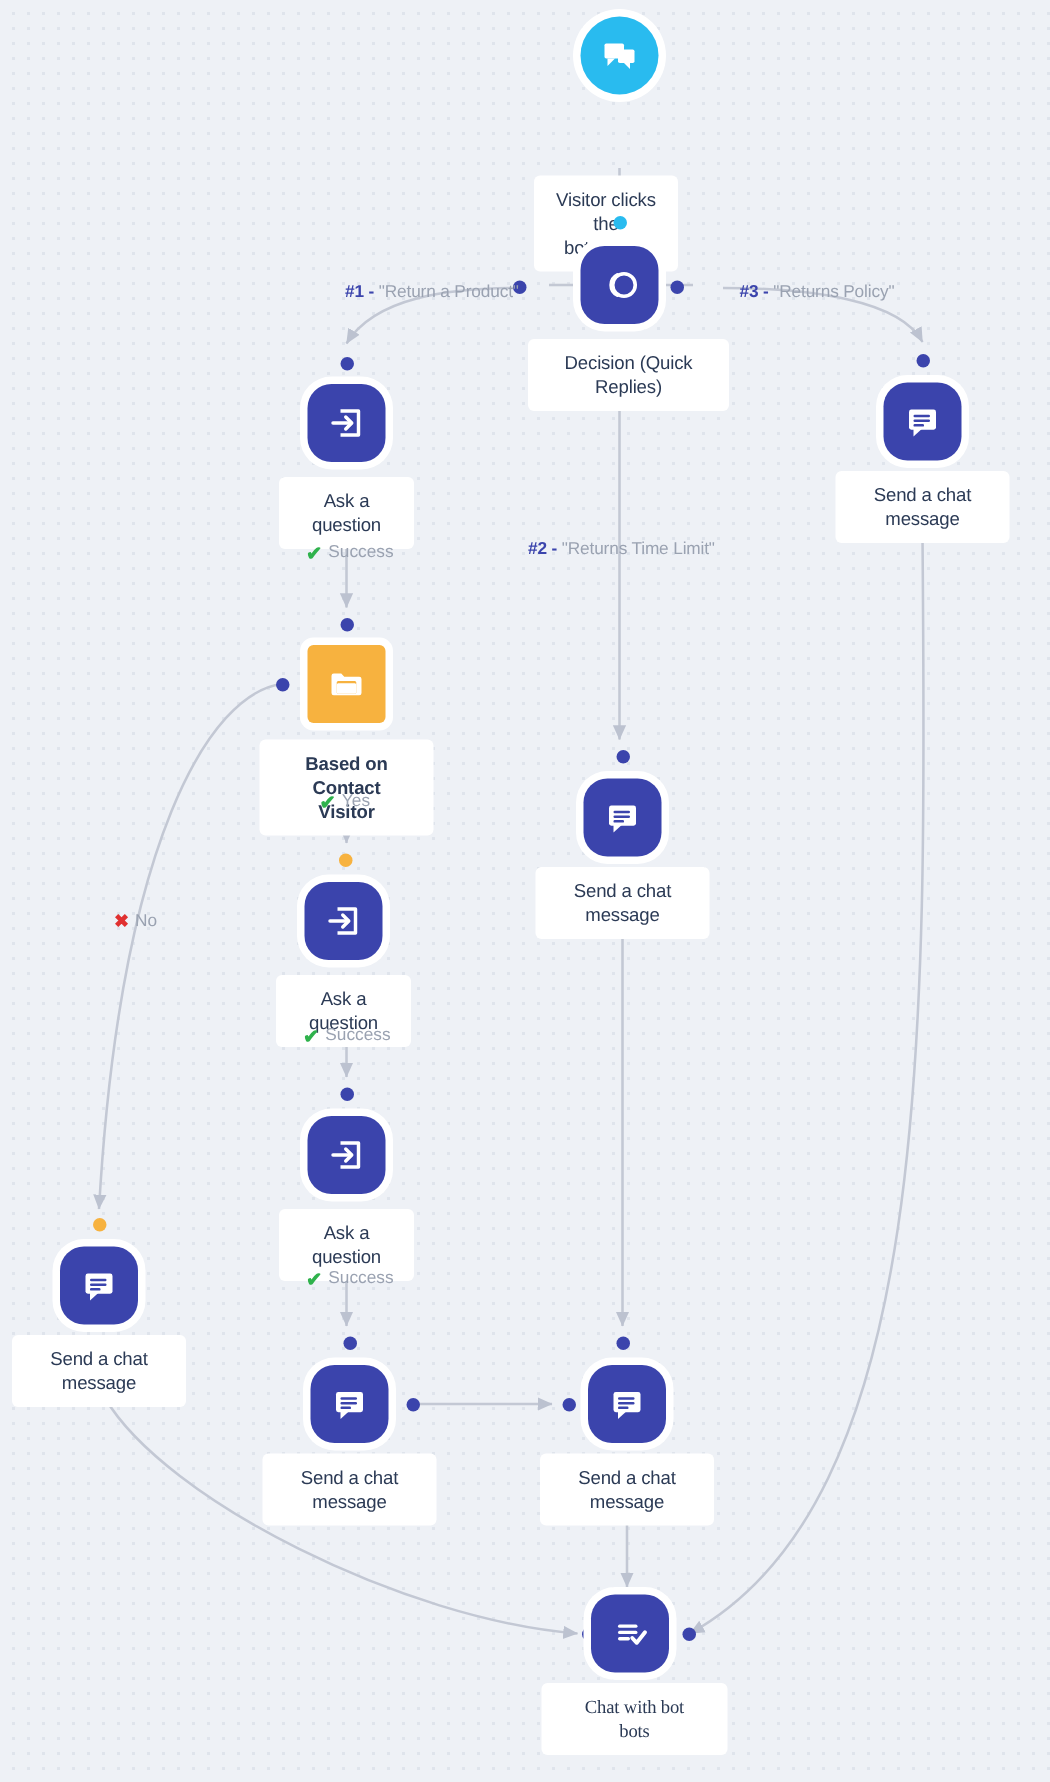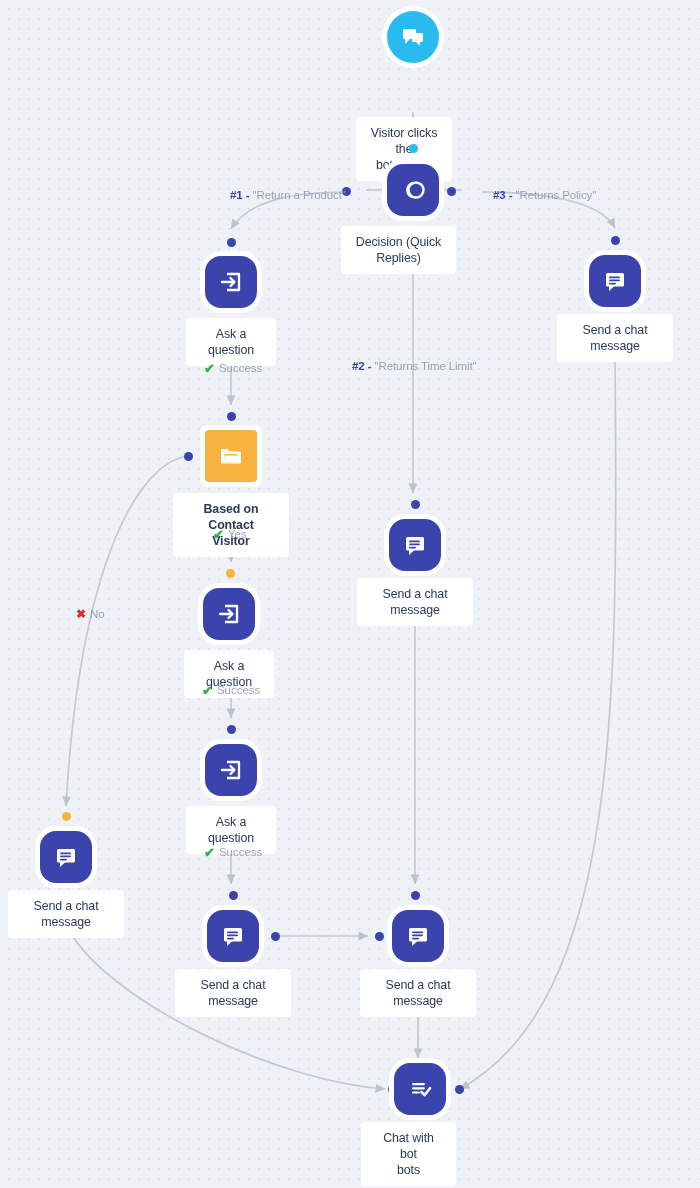--- a/index.html
+++ b/index.html
@@ -133,21 +133,21 @@
   </div>
   <div class="dot cyan" style="left:409px;top:144px;"></div>
 
   <div class="node">
     <div class="icon" style="left:387px;top:164px;">
       <svg width="30" height="30" viewBox="0 0 30 30">
         <circle cx="18" cy="15" r="7.5" fill="none" stroke="#fff" stroke-width="2.4"></circle>
         <path d="M13.6,8.2 A7.6,7.6 0 0 0 13.6,21.8" fill="none" stroke="#fff" stroke-width="2.4" stroke-linecap="round"></path>
       </svg>
     </div>
-    <div class="label" style="left:341px;top:226px;width:115px;">
+    <div class="label" style="left:352px;top:226px;width:134px;">
       <div>Decision (Quick</div>
       <div>Replies)</div>
     </div>
   </div>
   <div class="dot" style="left:342px;top:187px;"></div>
   <div class="dot" style="left:447px;top:187px;"></div>
 
   <div class="etext" style="left:230px;top:188px;">
     <b>#1 -</b>
     <span class="q">"Return a Product"</span>
@@ -330,19 +330,19 @@
   <div class="dot" style="left:455px;top:1085px;"></div>
   <div class="node">
     <div class="icon" style="left:394px;top:1063px;">
       <svg width="28" height="28" viewBox="0 0 28 28">
         <rect x="6" y="8" width="13" height="2.2" rx="1.1" fill="#fff"></rect>
         <rect x="6" y="12.2" width="13" height="2.2" rx="1.1" fill="#fff"></rect>
         <rect x="6" y="16.4" width="8" height="2.2" rx="1.1" fill="#fff"></rect>
         <path d="M15.5,17 L18.5,20.2 L24,13.2" fill="none" stroke="#fff" stroke-width="2.6" stroke-linecap="round" stroke-linejoin="round"></path>
       </svg>
     </div>
-    <div class="label" style="left:361px;top:1122px;width:95px;">
+    <div class="label" style="left:361px;top:1122px;width:124px;font-family:Liberation Serif, serif;">
       <div>Chat with bot</div>
       <div>bots</div>
     </div>
   </div>
 
 </div>
 
 </body></html>

